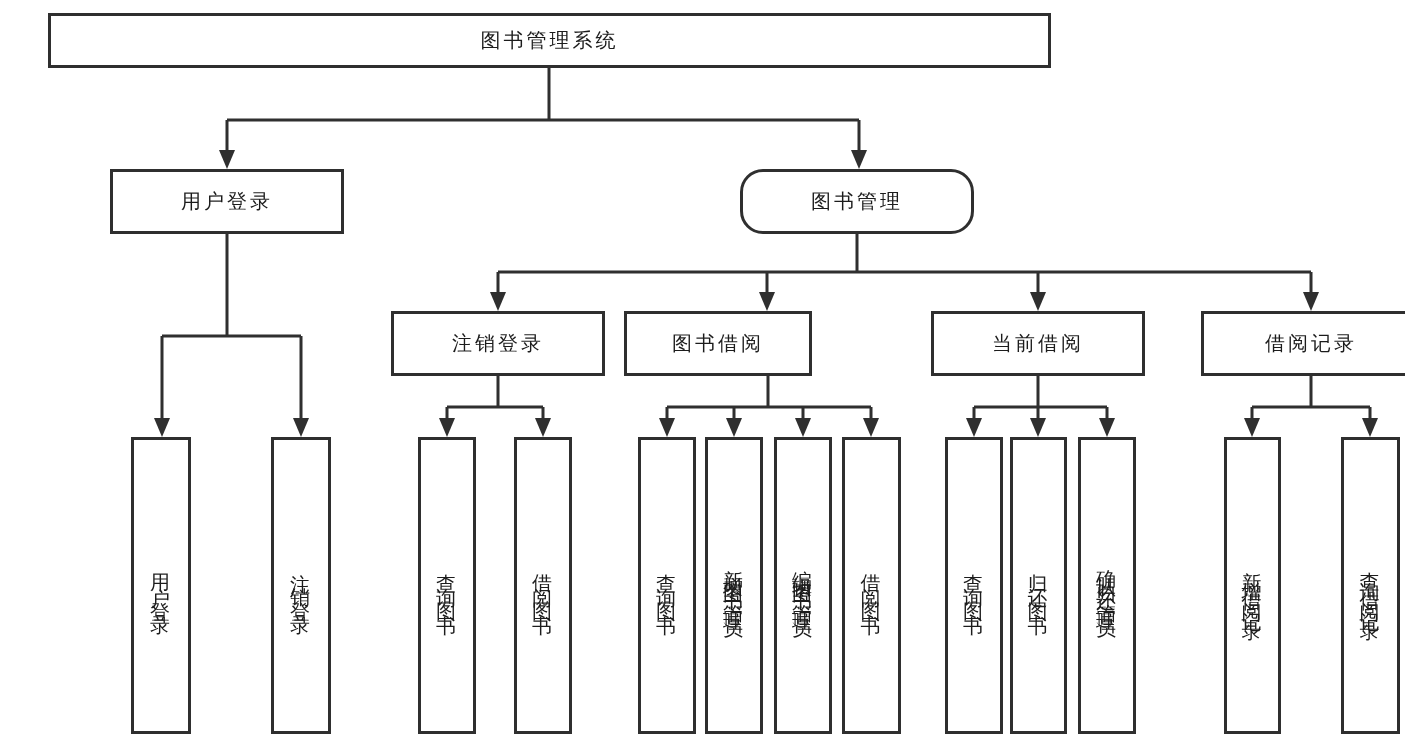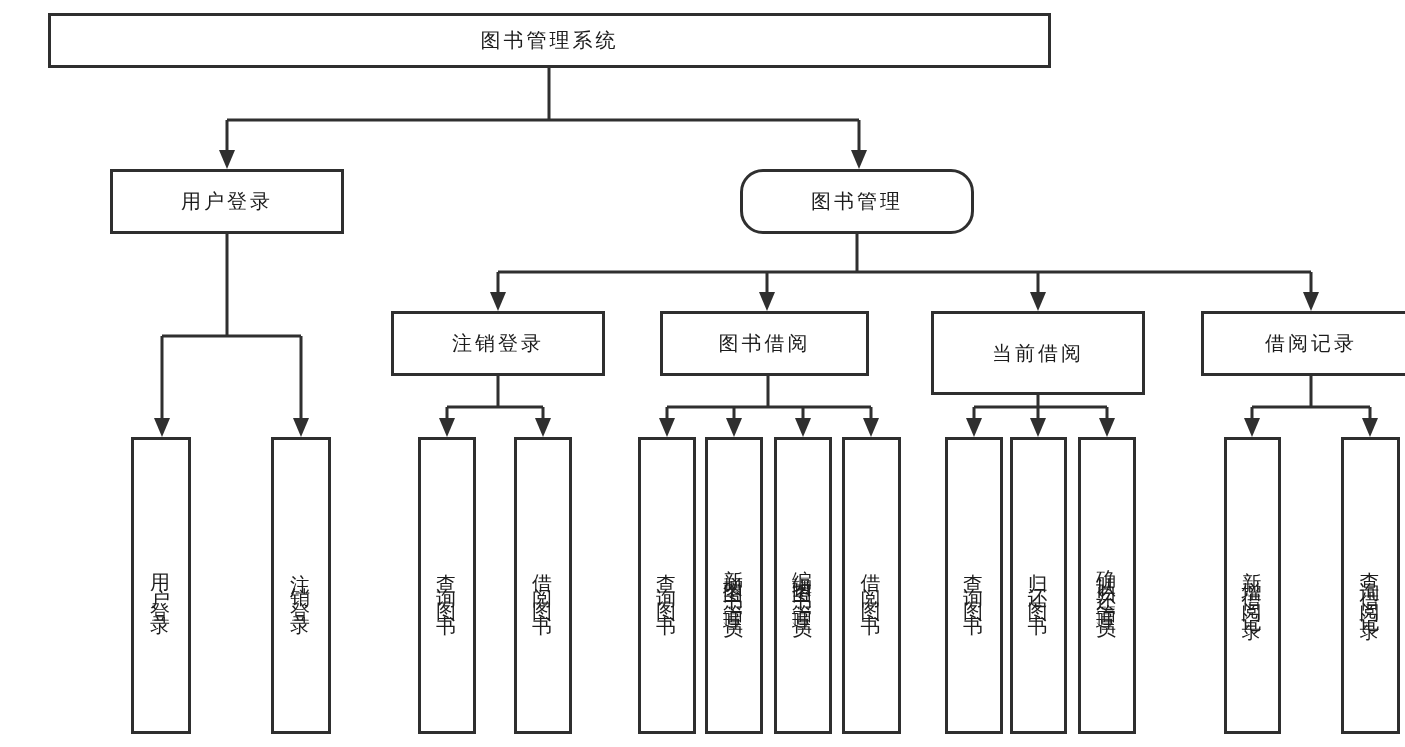--- a/index.html
+++ b/index.html
@@ -66,24 +66,24 @@
   <div class="box" style="left:82px;top:169px;width:234px;height:65px;">
     <span class="hl">用户登录</span>
   </div>
   <div class="box" style="left:712px;top:169px;width:234px;height:65px;border-radius:23px;">
     <span class="hl">图书管理</span>
   </div>
 
   <div class="box" style="left:363px;top:311px;width:214px;height:65px;">
     <span class="hl">注销登录</span>
   </div>
-  <div class="box" style="left:632px;top:311px;width:209px;height:65px;">
+  <div class="box" style="left:596px;top:311px;width:188px;height:65px;">
     <span class="hl">图书借阅</span>
   </div>
-  <div class="box" style="left:903px;top:311px;width:214px;height:84px;">
+  <div class="box" style="left:903px;top:311px;width:214px;height:65px;">
     <span class="hl">当前借阅</span>
   </div>
   <div class="box" style="left:1173px;top:311px;width:220px;height:65px;">
     <span class="hl">借阅记录</span>
   </div>
 
   <div class="box" style="left:103px;top:437px;width:60px;height:297px;">
     <span class="vt s4">用户登录</span>
   </div>
   <div class="box" style="left:243px;top:437px;width:60px;height:297px;">

